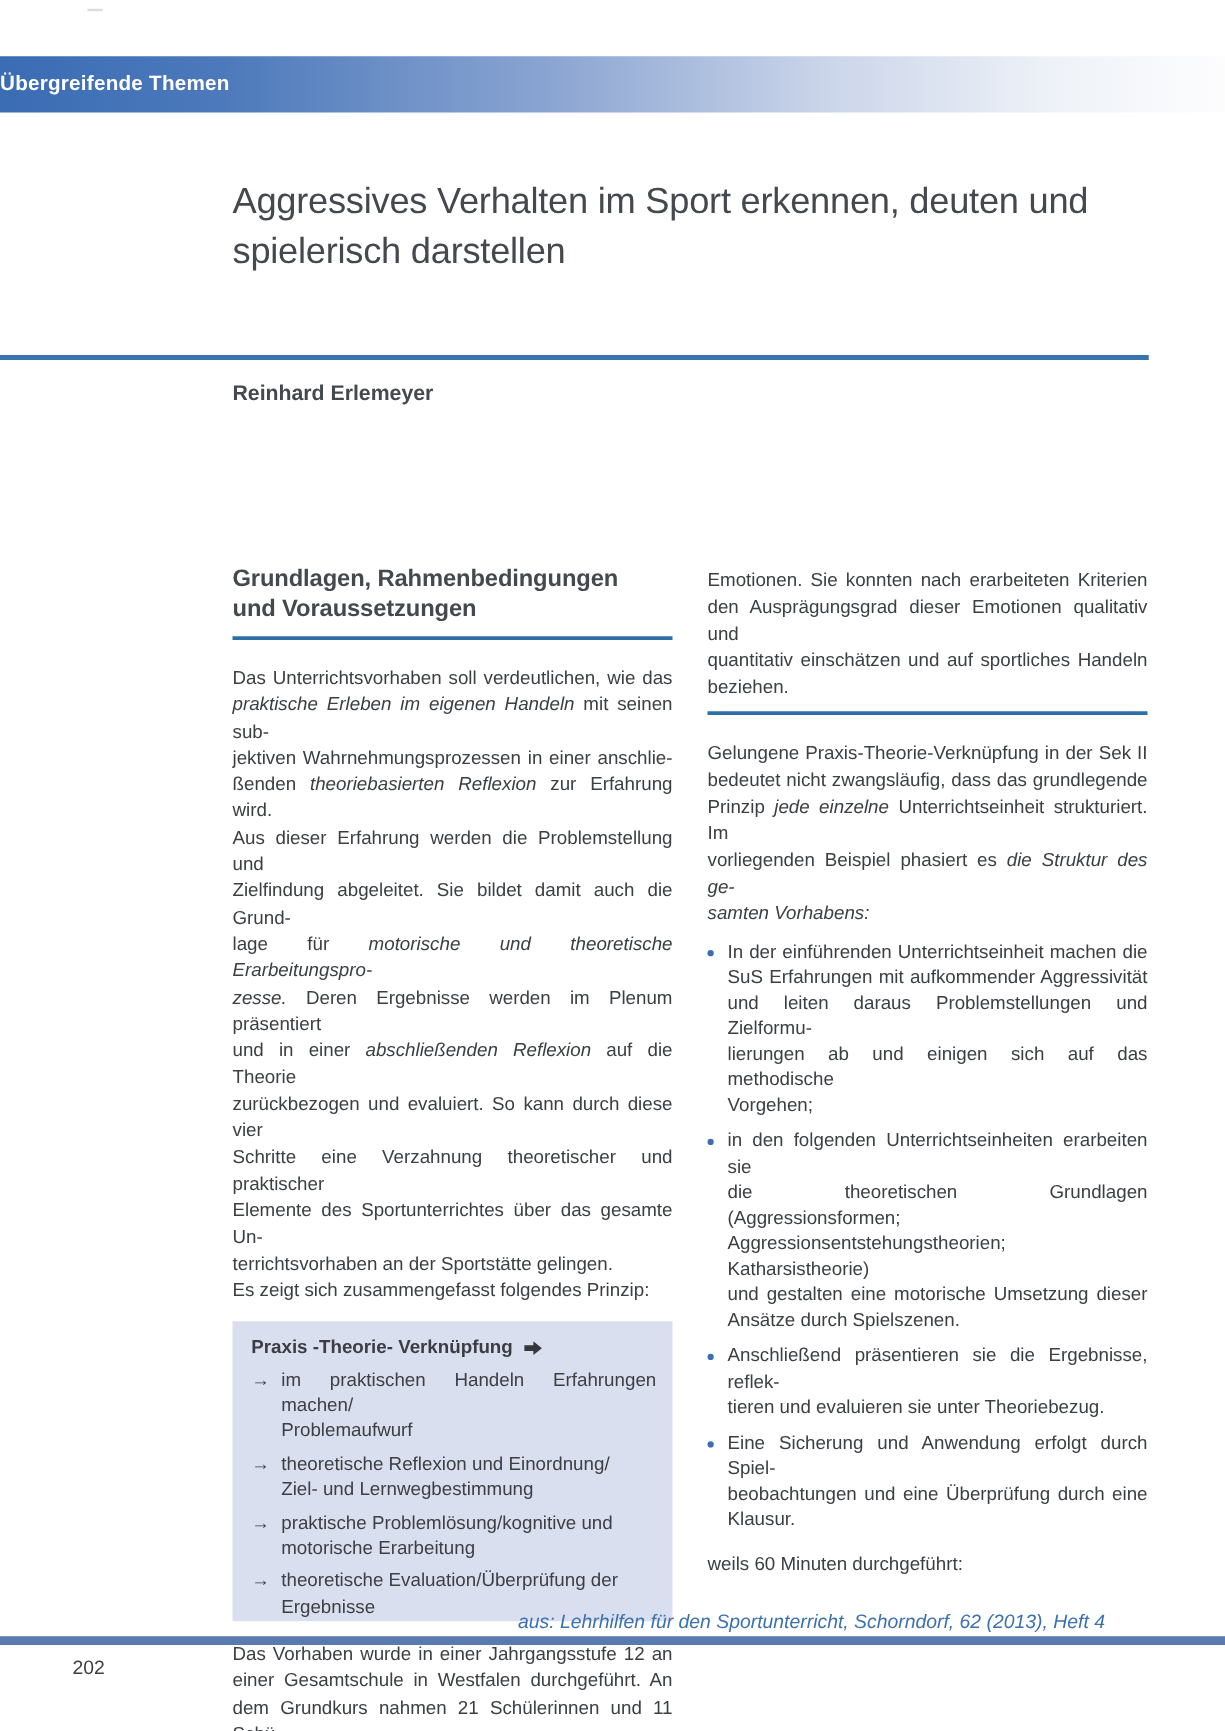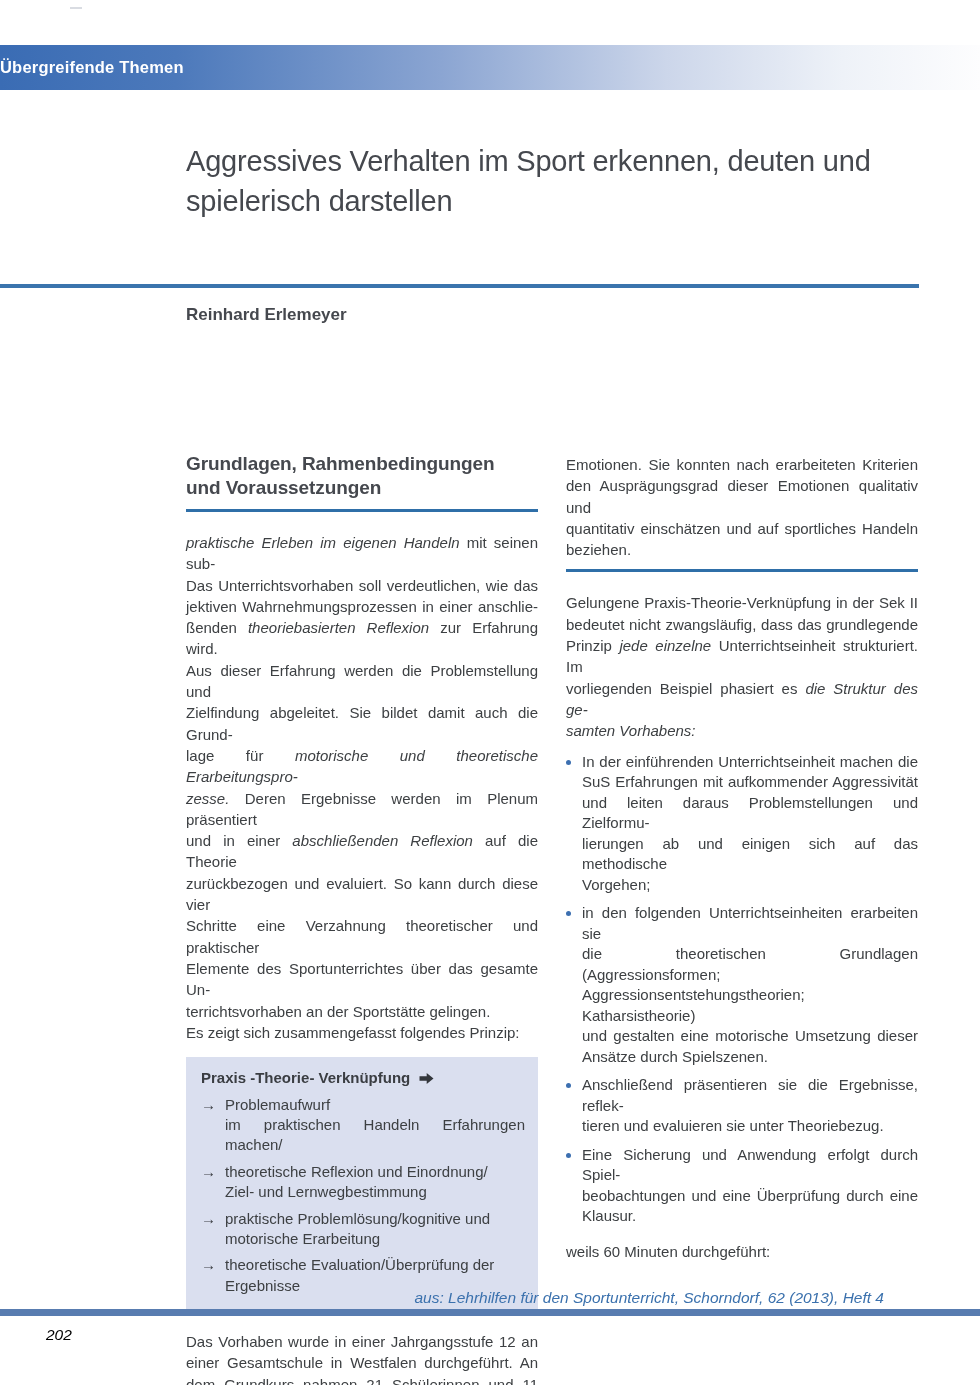--- a/index.html
+++ b/index.html
@@ -21,34 +21,34 @@
   .col{width:352px;font-size:15px;line-height:21.3px;color:#3d4043;}
   .h2{margin:0;font-size:19px;line-height:24px;font-weight:bold;color:#45484e;letter-spacing:-.1px;}
   .h2-rule{height:3px;background:#2f6fa8;margin-top:9px;}
   
   .tl{text-align:justify;text-align-last:justify;}
   .tl.last{text-align-last:left;}
   .em{font-style:italic;}
   .mt2{margin-top:2px}.mt10{}.mt14{margin-top:14px}
   .mt16{margin-top:16px}.mt20{margin-top:20px}.mt26{margin-top:26px}.mt30{margin-top:30px}
   
-  .infobox{background:#dadfef;margin-top:14px;padding:11px 13px 19px 15px;line-height:20.4px;}
+  .infobox{background:#dadfef;margin-top:14px;padding:11px 13px 1px 15px;line-height:20.4px;}
   .box-title{font-weight:bold;display:flex;align-items:center;gap:9px;color:#3a3d42;}
   .bold-arrow{width:15px;height:11px;fill:#34373c;flex:0 0 auto;margin-top:1px;}
   .box-item{display:flex;gap:9px;margin-top:6px;}
   .box-item .arr{flex:0 0 auto;color:#3a3d42;}
   .box-item-text{flex:1;}
   
   .bullets{margin-top:10px;}
   .bullet{display:flex;gap:11px;margin-top:8px;line-height:20.5px;}
   .dot{flex:0 0 auto;width:5px;height:5px;border-radius:50%;background:#3c6fb0;margin-top:8px;}
   .bullet-text{flex:1;}
   
   .footer-bar{position:absolute;left:0;top:1309px;width:100%;height:7px;background:#587cb0;}
-  .page-number{position:absolute;left:46px;top:1326px;font-size:15.5px;color:#000000;font-style:italic;}
+  .page-number{position:absolute;left:58px;top:1326px;font-size:15.5px;color:#404040;}
   .source-line{position:absolute;right:96px;top:1289px;font-size:15.5px;font-style:italic;color:#3b71ad;}
 </style>
 </head>
 <body>
 
 <div class="page">
 
   <div class="top-mark"></div>
 
   <header class="appbar">
@@ -65,22 +65,22 @@
   <main class="columns">
 
     <section class="col">
       <h2 class="h2">
           <div class="tl last"><span>Grundlagen, Rahmenbedingungen</span></div>
           <div class="tl last"><span>und Voraussetzungen</span></div>
         </h2>
       <div class="h2-rule"></div>
 
       <div class="para mt20">
+          <div class="tl"><span>Das Unterrichtsvorhaben soll verdeutlichen, wie das</span></div>
           <div class="tl"><span class="em">praktische Erleben im eigenen Handeln</span><span> mit seinen sub-</span></div>
-          <div class="tl"><span>Das Unterrichtsvorhaben soll verdeutlichen, wie das</span></div>
           <div class="tl"><span>jektiven Wahrnehmungsprozessen in einer anschlie-</span></div>
           <div class="tl"><span>ßenden </span><span class="em">theoriebasierten Reflexion</span><span> zur Erfahrung wird.</span></div>
           <div class="tl"><span>Aus dieser Erfahrung werden die Problemstellung und</span></div>
           <div class="tl"><span>Zielfindung abgeleitet. Sie bildet damit auch die Grund-</span></div>
           <div class="tl"><span>lage für </span><span class="em">motorische und theoretische Erarbeitungspro-</span></div>
           <div class="tl"><span class="em">zesse.</span><span> Deren Ergebnisse werden im Plenum präsentiert</span></div>
           <div class="tl"><span>und in einer </span><span class="em">abschließenden Reflexion</span><span> auf die Theorie</span></div>
           <div class="tl"><span>zurückbezogen und evaluiert. So kann durch diese vier</span></div>
           <div class="tl"><span>Schritte eine Verzahnung theoretischer und praktischer</span></div>
           <div class="tl"><span>Elemente des Sportunterrichtes über das gesamte Un-</span></div>
@@ -93,22 +93,22 @@
       <div class="infobox">
         <div class="box-title">
           <span>Praxis -Theorie- Verknüpfung</span>
           <svg class="bold-arrow" viewBox="0 0 14 11" aria-hidden="true">
               <path d="M0 3.2h7.2V0L14 5.5 7.2 11V7.8H0z"></path>
             </svg>
         </div>
         <div class="box-item">
           <span class="arr">→</span>
           <div class="box-item-text">
+              <div class="tl last"><span>im praktischen Handeln Erfahrungen machen/</span></div>
               <div class="tl last"><span>Problemaufwurf</span></div>
-              <div class="tl last"><span>im praktischen Handeln Erfahrungen machen/</span></div>
             </div>
         </div>
         <div class="box-item">
           <span class="arr">→</span>
           <div class="box-item-text">
               <div class="tl last"><span>theoretische Reflexion und Einordnung/</span></div>
               <div class="tl last"><span>Ziel- und Lernwegbestimmung</span></div>
             </div>
         </div>
         <div class="box-item">

